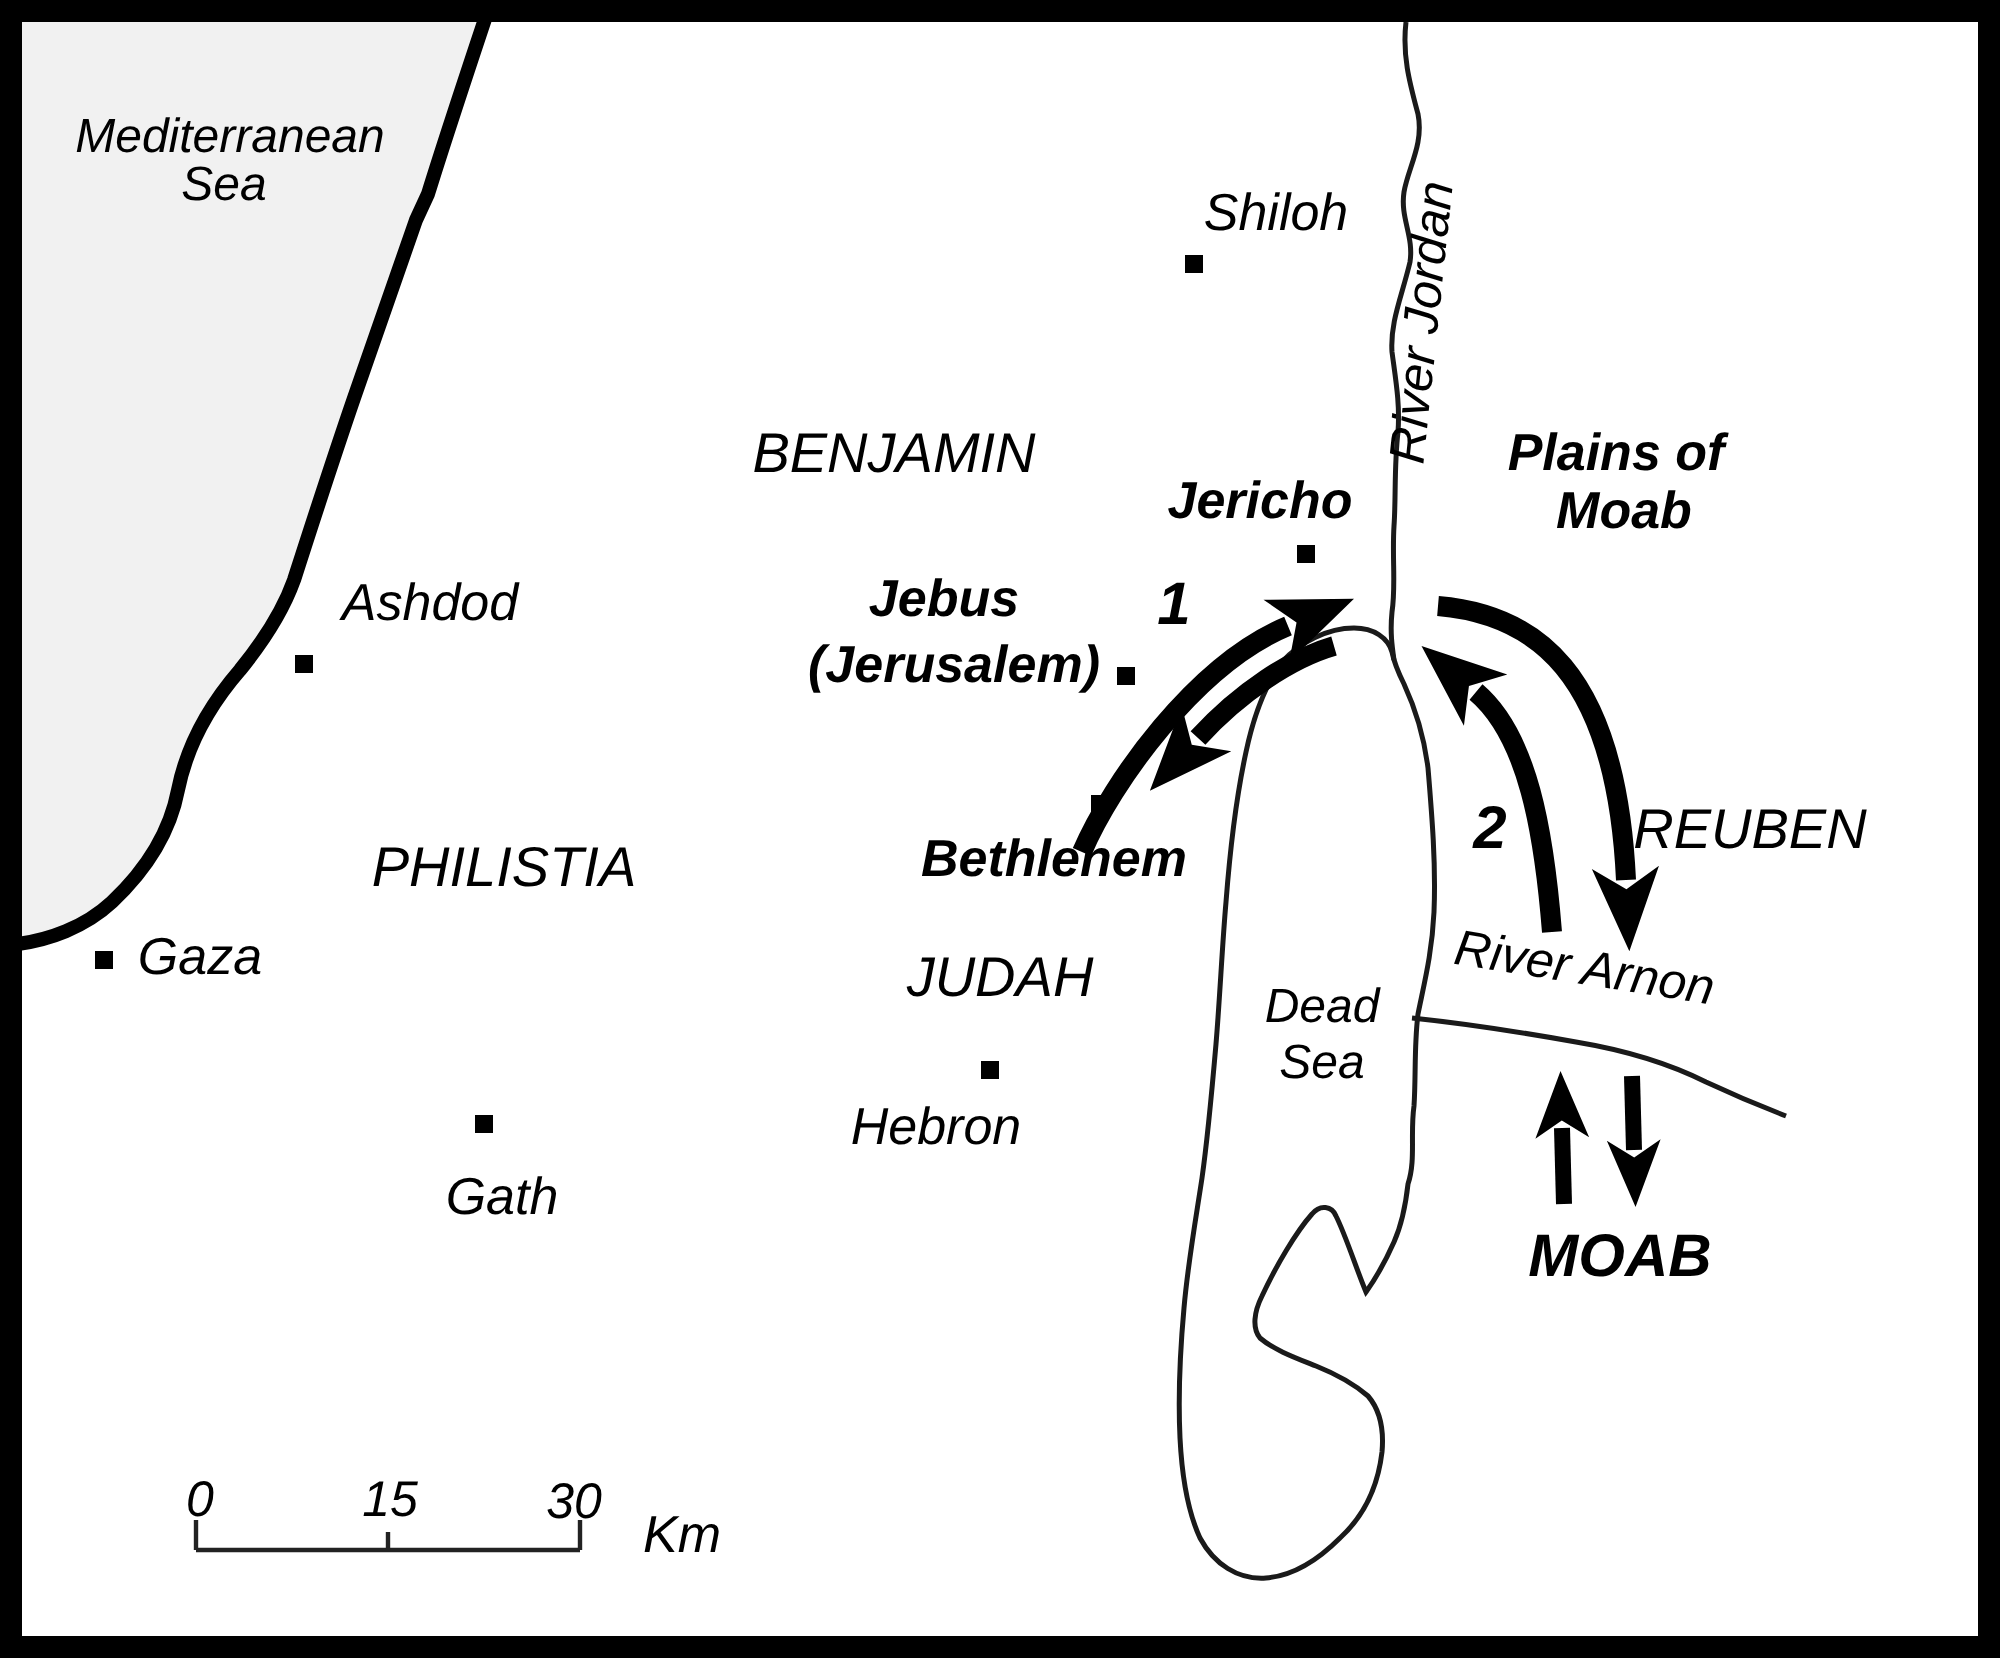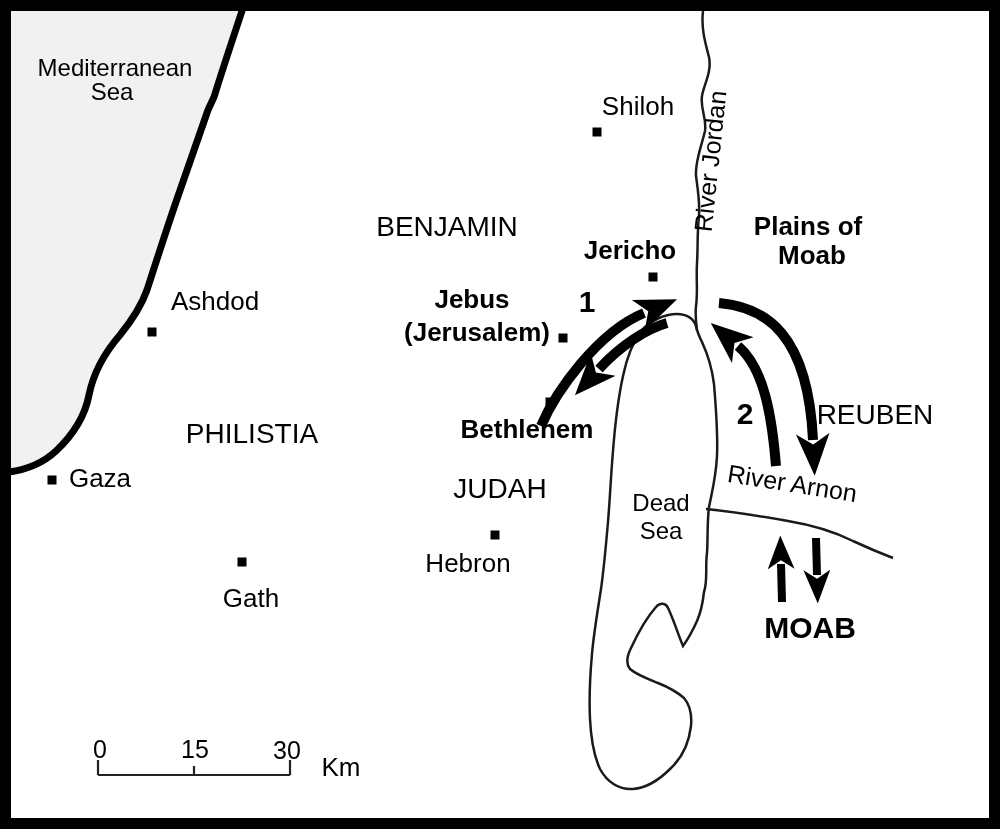--- a/index.html
+++ b/index.html
@@ -1,16 +1,16 @@
 <!DOCTYPE html>
 <html><head>
 <meta charset="utf-8">
 <style>
   html,body{margin:0;padding:0;background:#fff;}
-  .stage{width:1000px;height:829px;position:relative;background:#ffffff;}
+  .stage{width:1000px;height:829px;position:relative;background:#ffffff;font-style:italic;}
   text{font-family:"Liberation Sans","DejaVu Sans",sans-serif;fill:#000;text-anchor:middle;}
   .city{font-size:26px;}
   .b{font-weight:bold;}
   .reg{font-size:28px;}
   .sea{font-size:24px;}
   .med{font-size:24px;}
   .num{font-size:30px;font-weight:bold;}
   .riv{font-size:25px;}
   .scalenum{font-size:25px;}
   .km{font-size:26px;}

